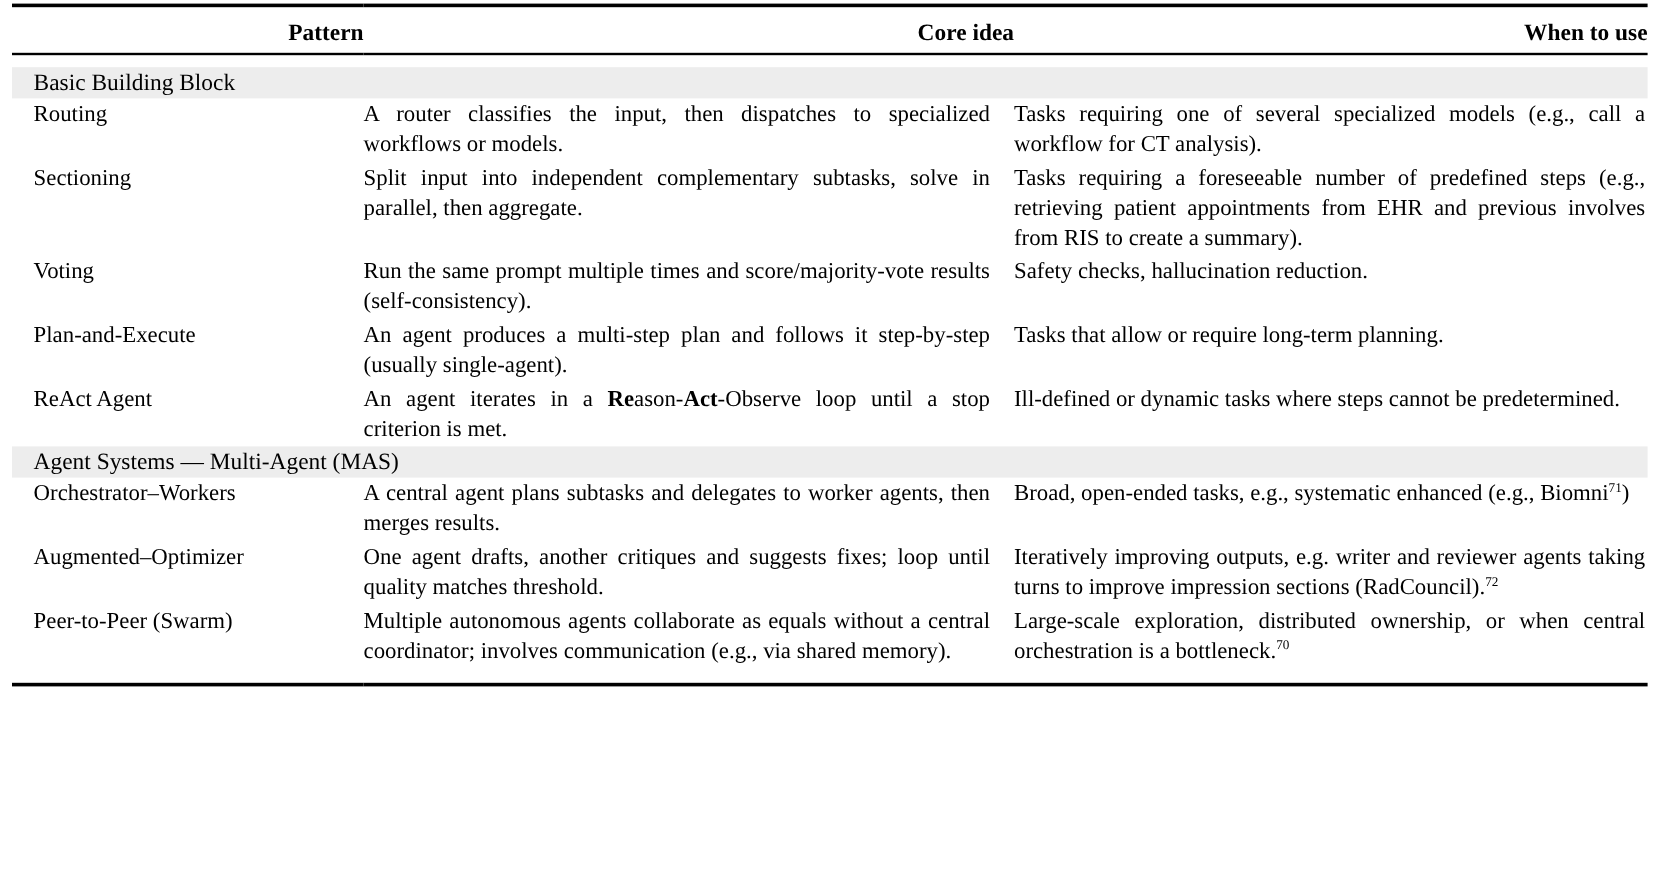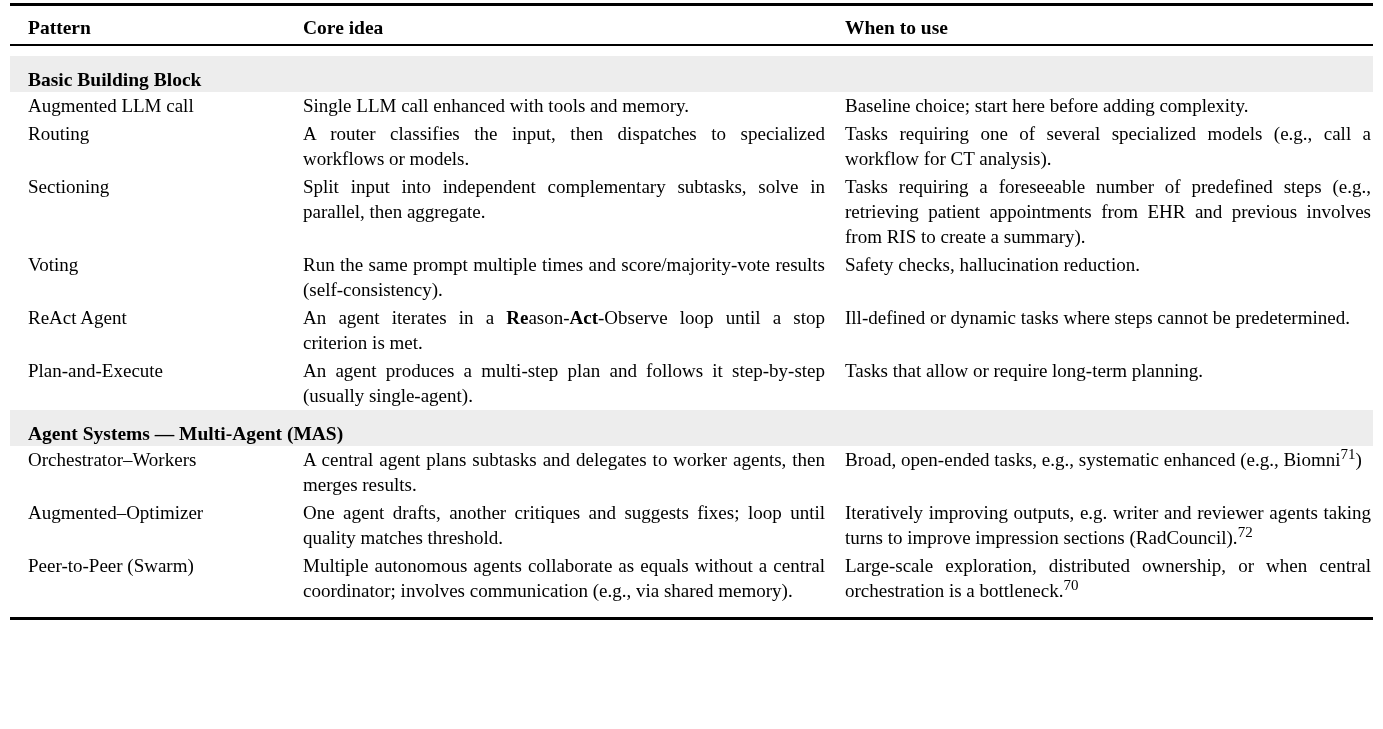--- a/index.html
+++ b/index.html
@@ -23,49 +23,49 @@
     width:1363px;
     margin:3px 10px 0 10px;
     border-top:3px solid var(--rule);
     border-bottom:3px solid var(--rule);
   }
   col.c1{width:293px;}
   col.c2{width:542px;}
   col.c3{width:528px;}
   thead th{
     font-weight:bold;
-    text-align:left;
+    text-align:right;
     font-size:19.5px;
     line-height:25px;
     vertical-align:top;
     padding:9px 0 4px 0;
     border-bottom:2px solid var(--rule);
     margin-top:29px;
   }
   thead th.first{padding-left:18px;}
   tr.spacer-row td{height:11px;padding:0;line-height:0;font-size:0;}
   tr.spacer-row.bottom td{height:13px;}
   tr.section-row td{
     background:var(--section-band);
-    font-weight:bold;
+    font-weight:normal;
     font-size:19.5px;
     line-height:25px;
-    padding:11px 0 0 18px;
+    padding:1px 0 0 18px;
   }
   tr.data-row td{
     vertical-align:top;
     line-height:25px;
     padding:1px 0 2px 0;
   }
   td.pattern-cell{padding-left:18px !important;padding-right:8px !important;}
   td.core-cell{text-align:justify;padding-right:20px !important;}
   td.when-cell{text-align:justify;padding-right:2px !important;}
   .b{font-weight:bold;}
   sup{
-    font-size:15px;
+    font-size:11px;
     line-height:0;
     vertical-align:baseline;
     position:relative;
     top:-7px;
   }
 </style>
 </head>
 <body>
 
 <div class="page">
@@ -83,51 +83,46 @@
       </tr>
     </thead>
     <tbody>
       <tr class="spacer-row">
           <td colspan="3"></td>
         </tr>
 
       <tr class="section-row">
         <td colspan="3">Basic Building Block</td>
       </tr>
-      <tr class="data-row">
-        <td class="pattern-cell">Augmented LLM call</td>
-        <td class="core-cell">Single LLM call enhanced with tools and memory.</td>
-        <td class="when-cell">Baseline choice; start here before adding complexity.</td>
-      </tr>
 
       <tr class="data-row">
         <td class="pattern-cell">Routing</td>
         <td class="core-cell">A router classifies the input, then dispatches to specialized workflows or models.</td>
         <td class="when-cell">Tasks requiring one of several specialized models (e.g., call a workflow for CT analysis).</td>
       </tr>
       <tr class="data-row">
         <td class="pattern-cell">Sectioning</td>
         <td class="core-cell">Split input into independent complementary subtasks, solve in parallel, then aggregate.</td>
         <td class="when-cell">Tasks requiring a foreseeable number of predefined steps (e.g., retrieving patient appointments from EHR and previous involves from RIS to create a summary).</td>
       </tr>
       <tr class="data-row">
         <td class="pattern-cell">Voting</td>
         <td class="core-cell">Run the same prompt multiple times and score/majority-vote results (self-consistency).</td>
         <td class="when-cell">Safety checks, hallucination reduction.</td>
       </tr>
 
       <tr class="data-row">
+        <td class="pattern-cell">Plan-and-Execute</td>
+        <td class="core-cell">An agent produces a multi-step plan and follows it step-by-step (usually single-agent).</td>
+        <td class="when-cell">Tasks that allow or require long-term planning.</td>
+      </tr>
+      <tr class="data-row">
         <td class="pattern-cell">ReAct Agent</td>
         <td class="core-cell"><span>An agent iterates in a </span><span class="b">Re</span><span>ason-</span><span class="b">Act</span><span>-Observe loop until a stop criterion is met.</span></td>
         <td class="when-cell">Ill-defined or dynamic tasks where steps cannot be predetermined.</td>
-      </tr>
-      <tr class="data-row">
-        <td class="pattern-cell">Plan-and-Execute</td>
-        <td class="core-cell">An agent produces a multi-step plan and follows it step-by-step (usually single-agent).</td>
-        <td class="when-cell">Tasks that allow or require long-term planning.</td>
       </tr>
 
       <tr class="section-row">
         <td colspan="3">Agent Systems — Multi-Agent (MAS)</td>
       </tr>
       <tr class="data-row">
         <td class="pattern-cell">Orchestrator–Workers</td>
         <td class="core-cell">A central agent plans subtasks and delegates to worker agents, then merges results.</td>
         <td class="when-cell"><span>Broad, open-ended tasks, e.g., systematic enhanced (e.g., Biomni</span><sup>71</sup><span>)</span></td>
       </tr>

